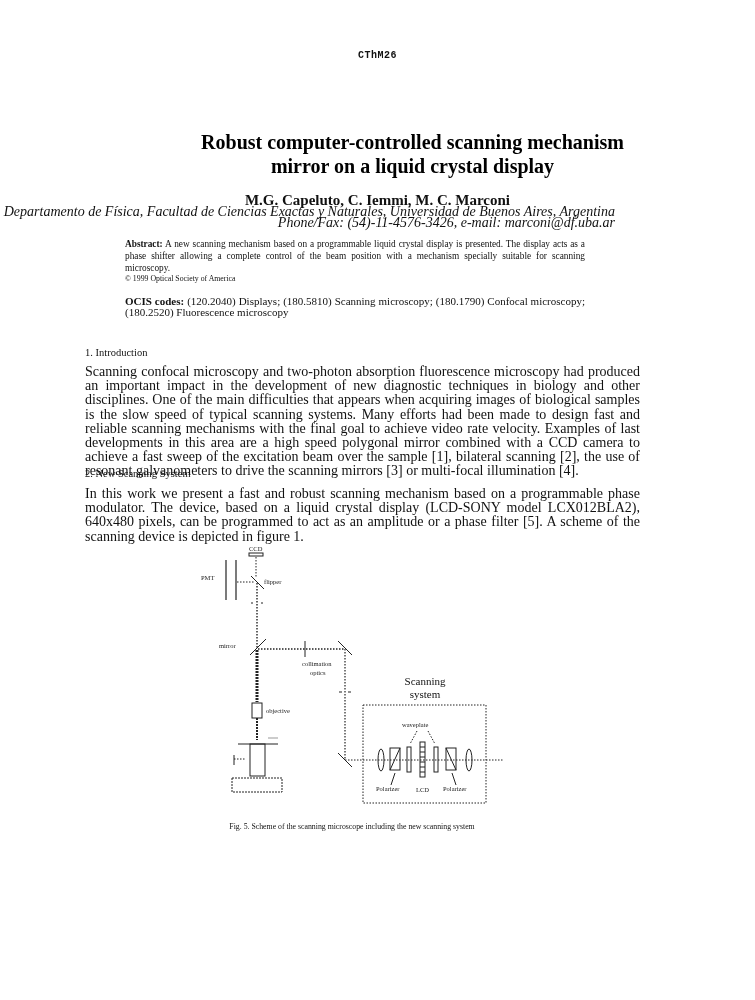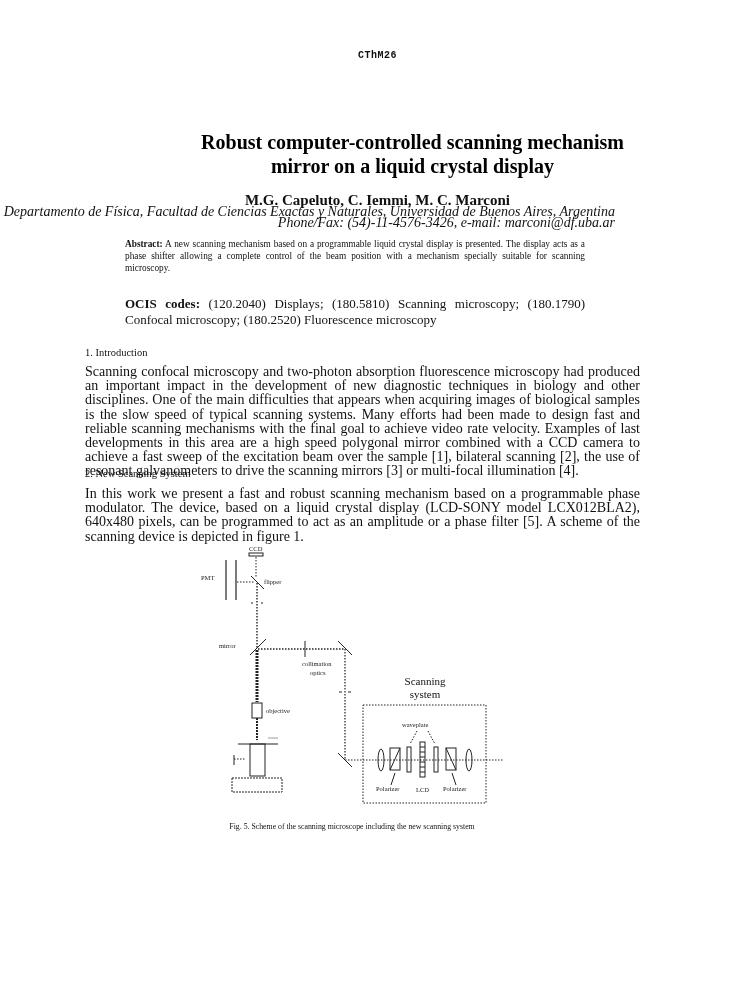--- a/index.html
+++ b/index.html
@@ -7,21 +7,21 @@
          font-family:"Liberation Serif", serif; }
   .page-code { position:absolute; top:50px; left:0; width:755px; text-align:center;
                font-family:"Liberation Mono", monospace; font-weight:bold; font-size:10px; letter-spacing:0.5px; }
   .title { position:absolute; top:130px; left:0; width:755px; text-align:center; font-weight:bold;
            font-size:20px; line-height:24px; color:#000;margin-left:35px; }
   .authors { position:absolute; top:192px; left:0; width:755px; text-align:center; font-weight:bold; font-size:15px; }
   .affil { position:absolute; top:206px; left:0; width:615px; text-align:right; font-style:italic; font-size:14px; line-height:11px; }
   .abstract { position:absolute; top:238px; left:125px; width:460px; font-size:9.3px; line-height:12px; text-align:justify; }
   .abstract b { font-weight:bold; }
   .copyright { font-size:7.8px; line-height:10px; }
-  .ocis { position:absolute; top:296px; left:125px; width:460px; font-size:13px; line-height:16px; text-align:justify; }
+  .ocis { position:absolute; top:296px; left:125px; width:460px; font-size:11px; line-height:11px; text-align:justify; }
   .h1 { position:absolute; left:85px; font-weight:normal; font-size:10.5px; }
   .para { position:absolute; left:85px; width:555px; font-size:14px; line-height:14.2px; text-align:justify; }
   .caption { position:absolute; top:822px; left:0; width:704px; text-align:center; font-size:7.8px; }
   svg text { font-family:"Liberation Serif", serif; }
 </style>
 </head>
 <body>
 
 <div class="page-code">CThM26</div>
 
@@ -33,20 +33,21 @@
 <div class="authors">M.G. Capeluto, C. Iemmi, M. C. Marconi</div>
 
 <div class="affil">
   <div>Departamento de Física, Facultad de Ciencias Exactas y Naturales, Universidad de Buenos Aires, Argentina</div>
   <div>Phone/Fax: (54)-11-4576-3426, e-mail: marconi@df.uba.ar</div>
 </div>
 
 <div class="abstract">
   <b>Abstract:</b>
   <span>A new scanning mechanism based on a programmable liquid crystal display is presented. The display acts as a phase shifter allowing a complete control of the beam position with a mechanism specially suitable for scanning microscopy.</span>
+  <div class="copyright">© 1999 Optical Society of America</div>
 </div>
 
 <div class="ocis">
   <b>OCIS codes:</b>
   <span>(120.2040) Displays; (180.5810) Scanning microscopy; (180.1790) Confocal microscopy; (180.2520) Fluorescence microscopy</span>
 </div>
 
 <div class="h1" style="top:347px;">1. Introduction</div>
 <div class="para" style="top:365px;">Scanning confocal microscopy and two-photon absorption fluorescence microscopy had produced an important impact in the development of new diagnostic techniques in biology and other disciplines. One of the main difficulties that appears when acquiring images of biological samples is the slow speed of typical scanning systems. Many efforts had been made to design fast and reliable scanning mechanisms with the final goal to achieve video rate velocity. Examples of last developments in this area are a high speed polygonal mirror combined with a CCD camera to achieve a fast sweep of the excitation beam over the sample [1], bilateral scanning [2], the use of resonant galvanometers to drive the scanning mirrors [3] or multi-focal illumination [4].</div>
 

